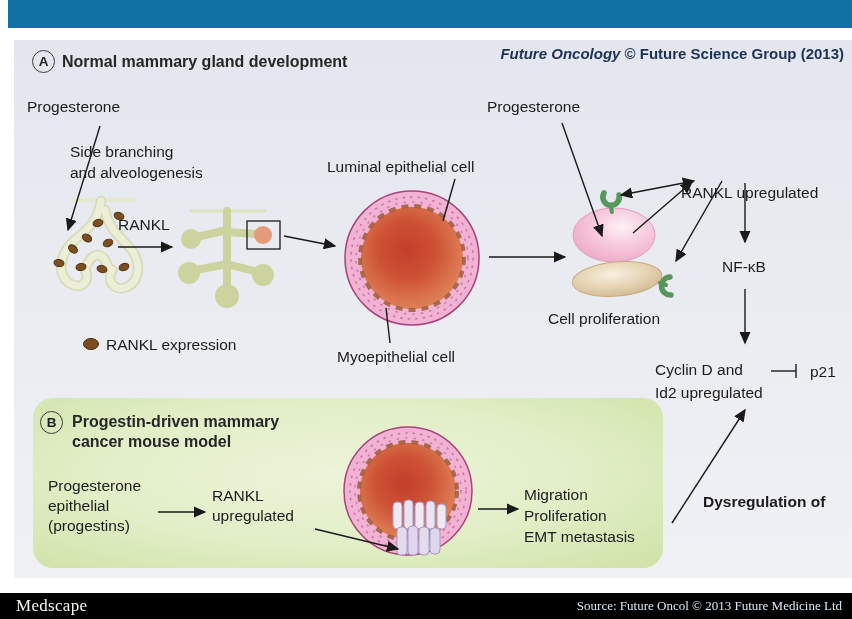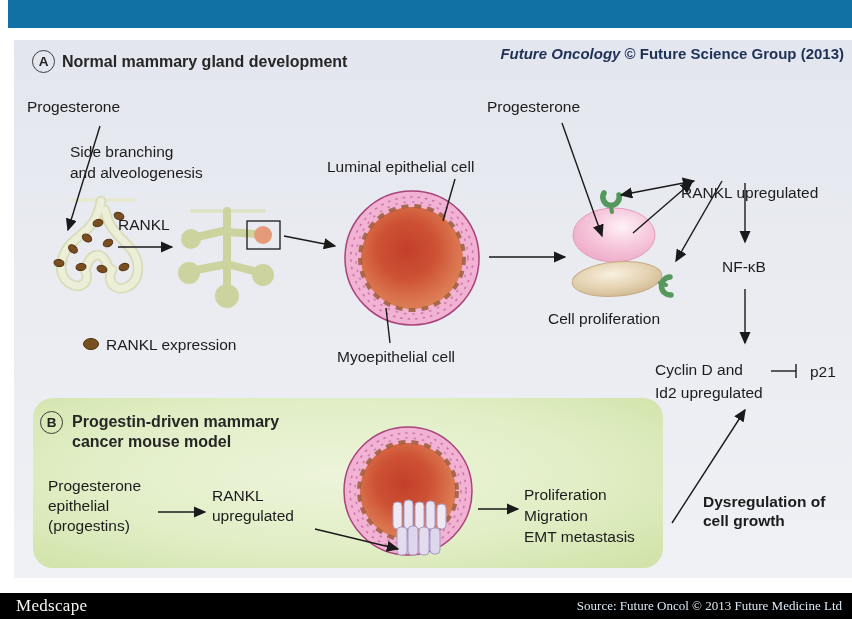--- a/index.html
+++ b/index.html
@@ -196,40 +196,39 @@
   <div class="lbl" style="left:667px;top:110px;margin-top:32px;">RANKL upregulated</div>
   <div class="lbl" style="left:708px;top:216px;">NF-κB</div>
   <div class="lbl" style="left:534px;top:268px;">Cell proliferation</div>
   <div class="lbl lh23" style="left:641px;top:318px;">
     <div>Cyclin D and</div>
     <div>Id2 upregulated</div>
   </div>
   <div class="lbl" style="left:796px;top:321px;">p21</div>
   <div class="lbl lh19" style="left:689px;top:452px;">
     <div>Dysregulation of</div>
-    <div>cell growth</div>
   </div>
 
   <div class="badge" style="left:26px;top:371px;">B</div>
   <div class="sec-title" style="left:58px;top:372px;">
     <div>Progestin-driven mammary</div>
     <div>cancer mouse model</div>
   </div>
   <div class="lbl lh20" style="left:34px;top:436px;">
     <div>Progesterone</div>
     <div>epithelial</div>
     <div>(progestins)</div>
   </div>
   <div class="lbl lh20" style="left:198px;top:446px;">
     <div>RANKL</div>
     <div>upregulated</div>
   </div>
   <div class="lbl" style="left:510px;top:444px;">
+    <div>Migration</div>
     <div>Proliferation</div>
-    <div>Migration</div>
     <div>EMT metastasis</div>
   </div>
 </div>
 
 <div class="footer">
   <span class="brand">Medscape</span>
   <span class="source">Source: Future Oncol © 2013 Future Medicine Ltd</span>
 </div>
 
 </body></html>

